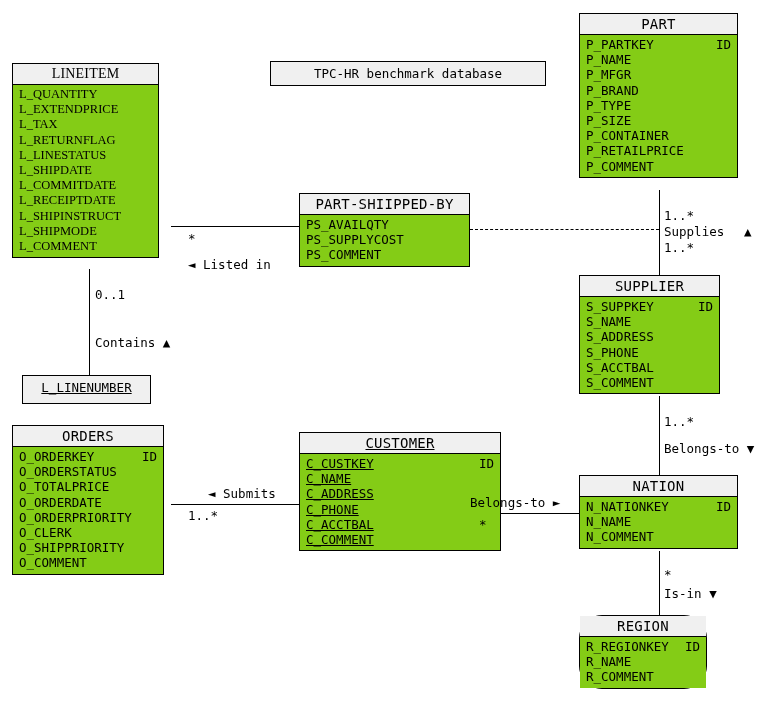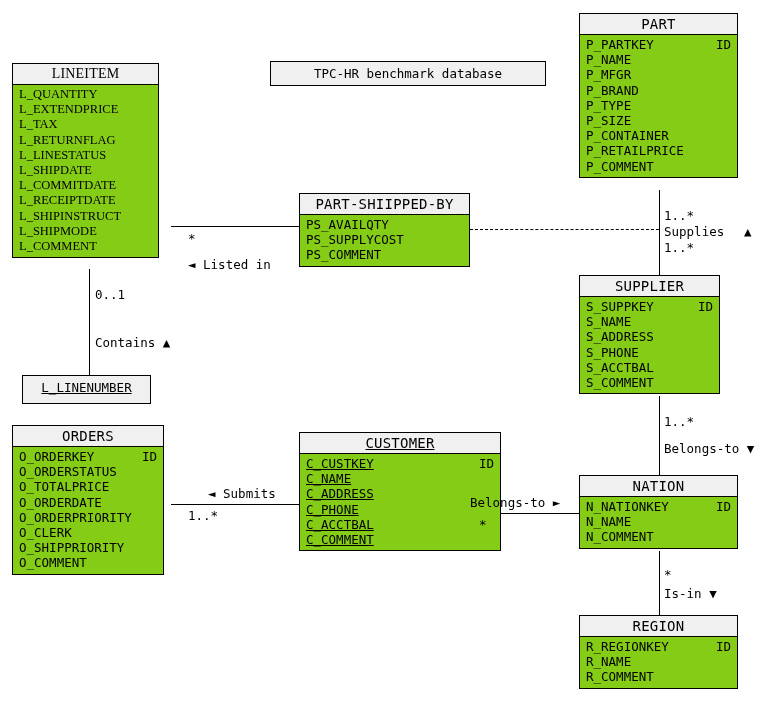--- a/index.html
+++ b/index.html
@@ -216,21 +216,21 @@
 
   <div class="entity" style="left:579px; top:475px; width:159px;">
     <div class="ent-title">NATION</div>
     <div class="ent-attrs">
       <div class="attr-row"><span>N_NATIONKEY</span><span class="attr-key">ID</span></div>
       <div class="attr-row"><span>N_NAME</span><span class="attr-key"></span></div>
       <div class="attr-row"><span>N_COMMENT</span><span class="attr-key"></span></div>
     </div>
   </div>
 
-  <div class="entity" style="left:579px; top:615px; width:159px;">
+  <div class="entity" style="left:579px; top:615px; width:128px;border-radius:23px;">
     <div class="ent-title">REGION</div>
     <div class="ent-attrs">
       <div class="attr-row"><span>R_REGIONKEY</span><span class="attr-key">ID</span></div>
       <div class="attr-row"><span>R_NAME</span><span class="attr-key"></span></div>
       <div class="attr-row"><span>R_COMMENT</span><span class="attr-key"></span></div>
     </div>
   </div>
 
   <div class="rel" style="left:188px; top:213px;margin-top:44px;">◄ Listed in</div>
   <div class="card" style="left:188px; top:231px;">*</div>

